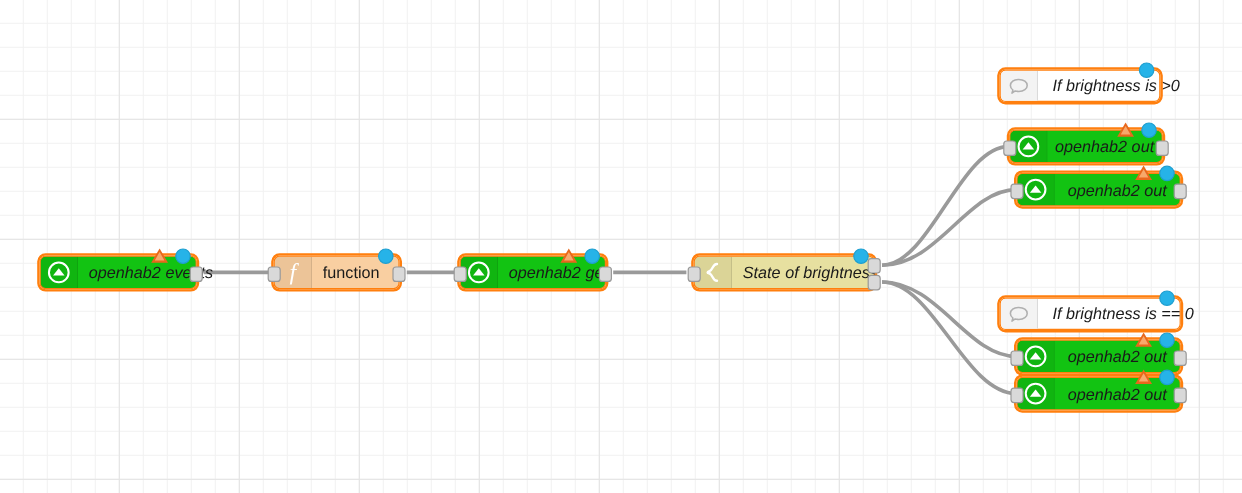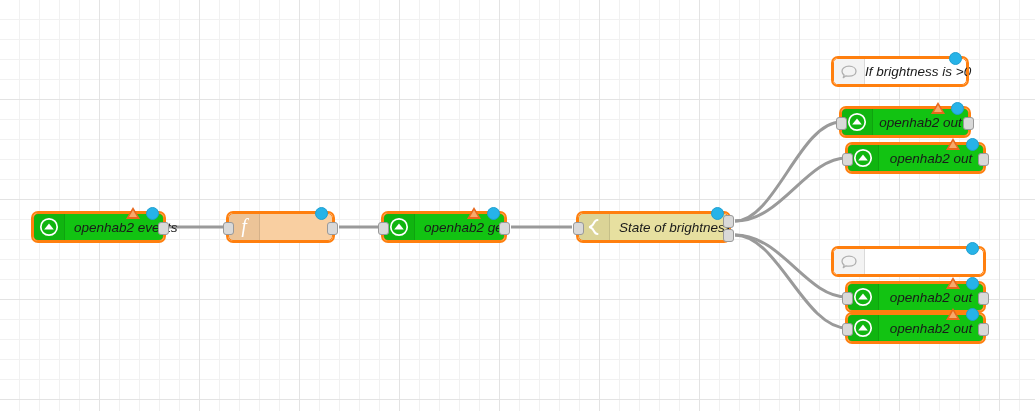--- a/index.html
+++ b/index.html
@@ -81,21 +81,21 @@
   }
   .node-label.italic { font-style: italic; }
 
   
   .n-green  { background: #12c312; font-style: italic; }
   .n-green .node-icon { background: rgba(0,0,0,0.07); }
   .n-func   { background: #f9cfa1; }
   .n-func .node-icon { background: rgba(0,0,0,0.05); }
   .n-switch { background: #e7e0a0; }
   .n-switch .node-icon { background: rgba(0,0,0,0.05); }
-  .n-comment{ background: #ffffff; }
+  .n-comment{ background: #ffffff; gap: 12px; }
   .n-comment .node-icon { background: #f3f3f3; }
 
   
   .port {
     position: absolute;
     width: 11px;
     height: 13px;
     background: #d9d9d9;
     border: 1px solid #999;
     border-radius: 3px;
@@ -158,20 +158,21 @@
         <div class="port out" style="top: 7.5px;"></div>
         <div class="badge-tri" style="right: 23px; top: -7px;"></div>
         <div class="badge-dot" style="right: 4px; top: -7px;"></div>
       </div>
       <div class="node n-func selected" style="left: 228px; top: 213px; width: 105px; height: 28px;">
         <div class="node-icon">
           <svg width="20" height="20" viewBox="0 0 20 20">
             <text x="10" y="16" text-anchor="middle" font-family="&quot;Liberation Serif&quot;, serif" font-style="italic" font-size="20" fill="#ffffff">f</text>
           </svg>
         </div>
+        <div class="node-label">function</div>
         <div class="port in" style="top: 7.5px;"></div>
         <div class="port out" style="top: 7.5px;"></div>
         <div class="badge-dot" style="right: 4px; top: -7px;"></div>
       </div>
       <div class="node n-green selected" style="left: 383px; top: 213px; width: 122px; height: 28px;">
         <div class="node-icon">
           <svg width="20" height="20" viewBox="0 0 20 20">
             <circle cx="10" cy="10" r="8.2" fill="none" stroke="#ffffff" stroke-width="1.7"></circle>
             <path d="M 5.2,12.6 L 10,6.6 L 14.8,12.6 Z" fill="#ffffff"></path>
           </svg>
@@ -229,20 +230,21 @@
         <div class="port out" style="top: 7.5px;"></div>
         <div class="badge-tri" style="right: 23px; top: -7px;"></div>
         <div class="badge-dot" style="right: 4px; top: -7px;"></div>
       </div>
       <div class="node n-comment selected" style="left: 833px; top: 248px; width: 151px; height: 27px;">
         <div class="node-icon">
           <svg width="20" height="20" viewBox="0 0 20 20">
             <path d="M 10,4.2 C 14.2,4.2 17,6.4 17,9.2 C 17,12 14.2,14.2 10,14.2 C 8.9,14.2 7.9,14.05 7,13.8 L 4.3,15.6 L 5.1,13 C 3.8,12 3,10.7 3,9.2 C 3,6.4 5.8,4.2 10,4.2 Z" fill="none" stroke="#b0b0b0" stroke-width="1.3" stroke-linejoin="round"></path>
           </svg>
         </div>
+        <div class="node-label italic centered">If brightness is == 0</div>
         <div class="badge-dot" style="right: 4px; top: -7px;"></div>
       </div>
       <div class="node n-green selected" style="left: 847px; top: 283px; width: 137px; height: 28px;">
         <div class="node-icon">
           <svg width="20" height="20" viewBox="0 0 20 20">
             <circle cx="10" cy="10" r="8.2" fill="none" stroke="#ffffff" stroke-width="1.7"></circle>
             <path d="M 5.2,12.6 L 10,6.6 L 14.8,12.6 Z" fill="#ffffff"></path>
           </svg>
         </div>
         <div class="node-label centered">openhab2 out</div>

